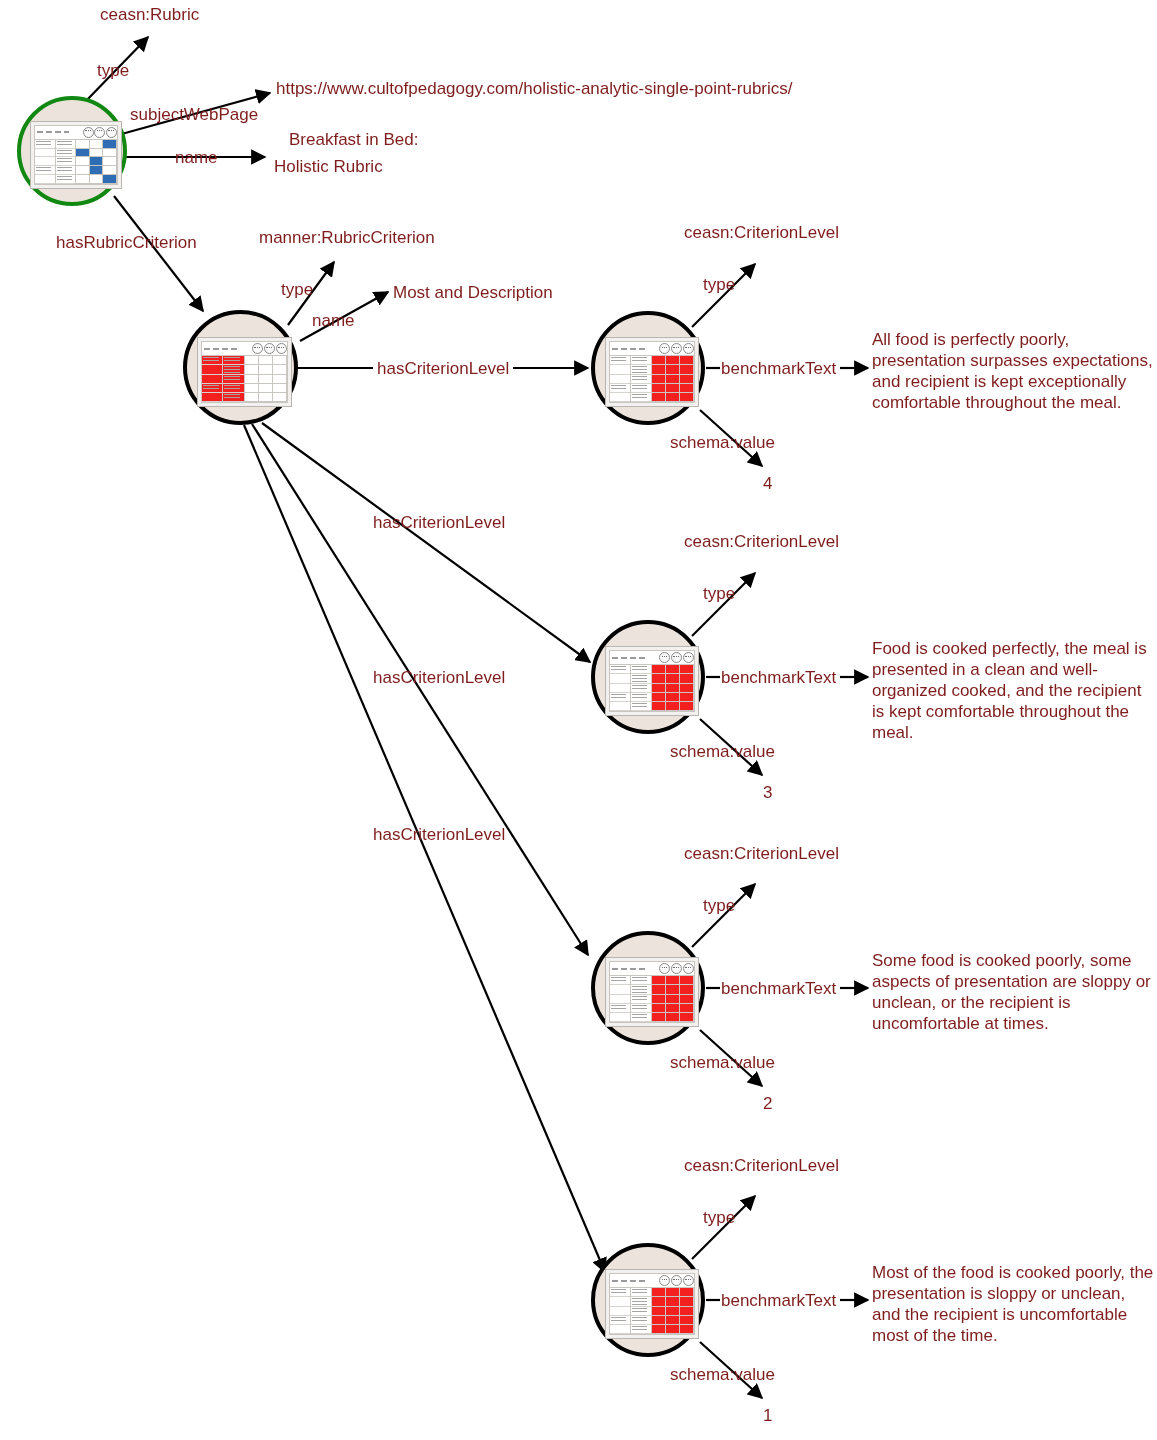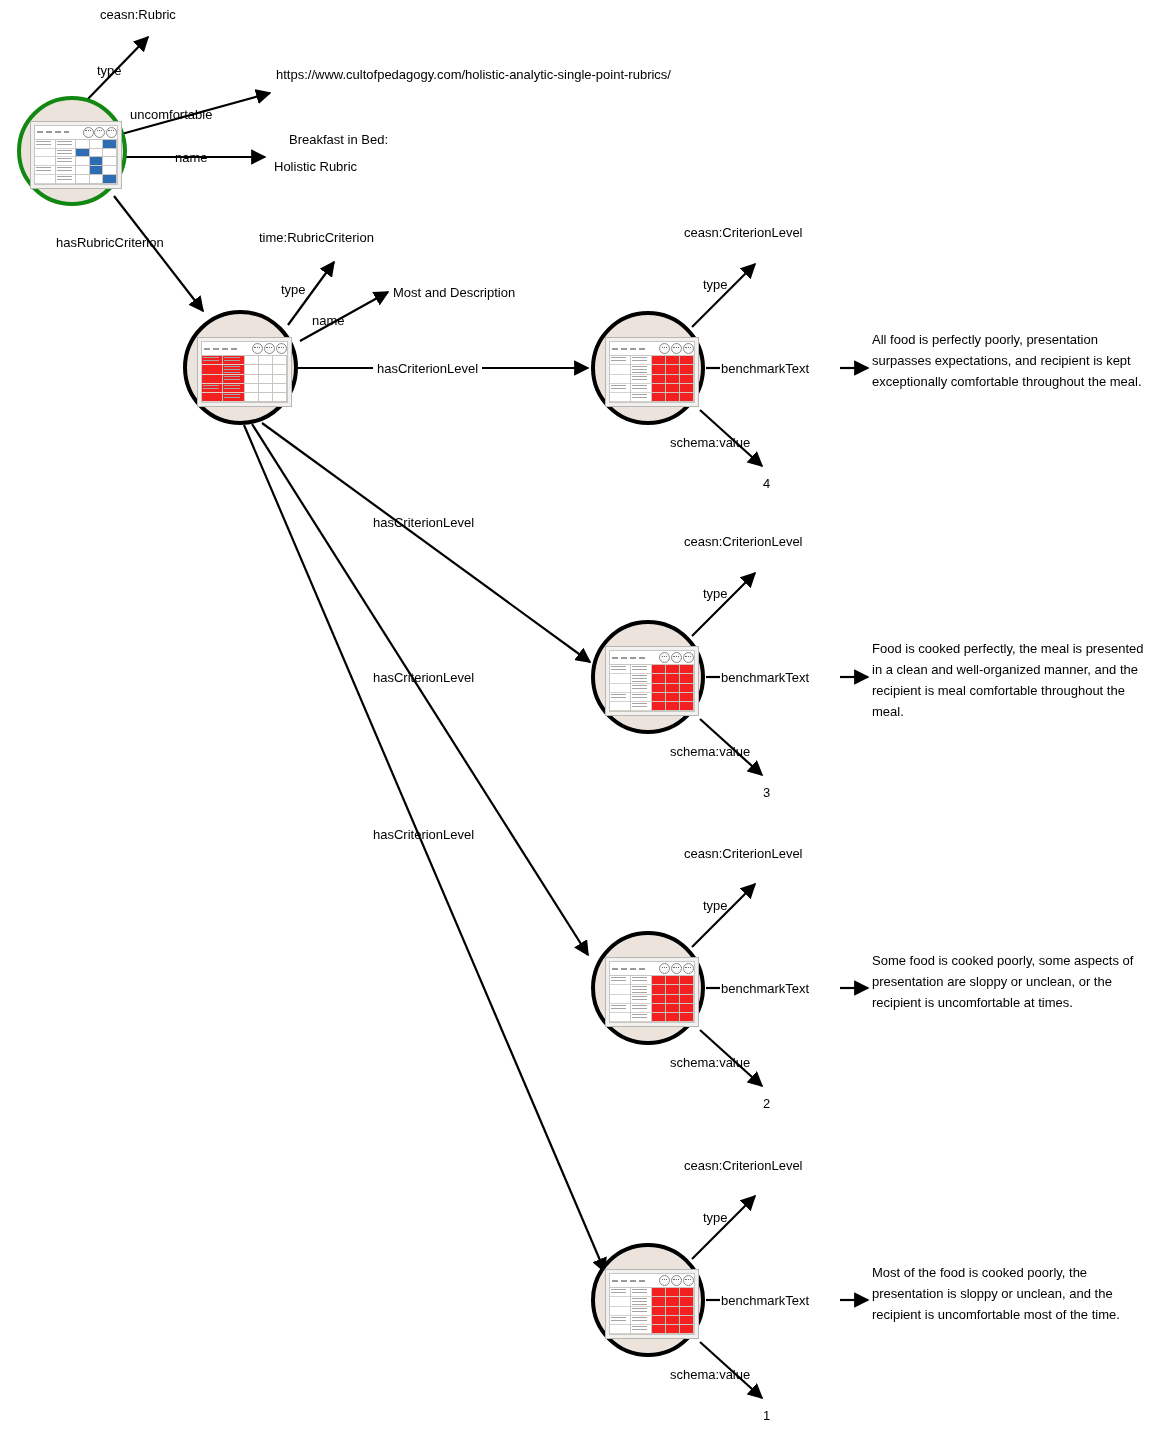--- a/index.html
+++ b/index.html
@@ -18,23 +18,23 @@
   #graph {
     position: absolute;
     left: 0;
     top: 0;
     width: 1157px;
     height: 1440px;
   }
   .lbl {
     position: absolute;
     font-family: "Liberation Sans", sans-serif;
-    font-size: 13px;
+    font-size: 17px;
     line-height: 21px;
-    color: #000000;
+    color: #7f1d1d;
     white-space: pre;
   }
   .lbl.wrap {
     white-space: normal;
   }
   .node {
     position: absolute;
     border-radius: 50%;
     background: #ece3dc;
     box-sizing: border-box;
@@ -628,48 +628,48 @@
               <div class="g-cell"></div>
             </div>
         </div>
       </div>
     </div>
   </div>
 </div>
 
 <div class="lbl" style="left:100px; top:4px;">ceasn:Rubric</div>
 <div class="lbl" style="left:97px; top:60px;">type</div>
-<div class="lbl" style="left:130px; top:104px;">uncomfortable</div>
-<div class="lbl" style="left:276px; top:64px;">https://www.cultofpedagogy.com/holistic-analytic-single-point-rubrics/</div>
+<div class="lbl" style="left:130px; top:104px;">subjectWebPage</div>
+<div class="lbl" style="left:276px; top:78px;">https://www.cultofpedagogy.com/holistic-analytic-single-point-rubrics/</div>
 <div class="lbl" style="left:175px; top:147px;">name</div>
 <div class="lbl" style="left:274px; top:129px;margin-left:15px;">Breakfast in Bed:</div>
 <div class="lbl" style="left:274px; top:156px;">Holistic Rubric</div>
 <div class="lbl" style="left:56px; top:232px;">hasRubricCriterion</div>
 
-<div class="lbl" style="left:259px; top:227px;">time:RubricCriterion</div>
+<div class="lbl" style="left:259px; top:227px;">manner:RubricCriterion</div>
 <div class="lbl" style="left:281px; top:279px;">type</div>
 <div class="lbl" style="left:312px; top:310px;">name</div>
 <div class="lbl" style="left:393px; top:282px;">Most and Description</div>
 
 <div class="lbl" style="left:373px; top:358px; background:#fff; padding:0 4px;">hasCriterionLevel</div>
 <div class="lbl" style="left:373px; top:512px;">hasCriterionLevel</div>
 <div class="lbl" style="left:373px; top:667px;">hasCriterionLevel</div>
 <div class="lbl" style="left:373px; top:824px;">hasCriterionLevel</div>
 
 <div class="lbl" style="left:684px; top:222px;">ceasn:CriterionLevel</div>
 <div class="lbl" style="left:703px; top:274px;">type</div>
 <div class="lbl" style="left:721px; top:358px;">benchmarkText</div>
 <div class="lbl wrap" style="left:872px; top:329px; width:282px;">All food is perfectly poorly, presentation surpasses expectations, and recipient is kept exceptionally comfortable throughout the meal.</div>
 <div class="lbl" style="left:670px; top:432px;">schema:value</div>
 <div class="lbl" style="left:763px; top:473px;">4</div>
 
 <div class="lbl" style="left:684px; top:531px;">ceasn:CriterionLevel</div>
 <div class="lbl" style="left:703px; top:583px;">type</div>
 <div class="lbl" style="left:721px; top:667px;">benchmarkText</div>
-<div class="lbl wrap" style="left:872px; top:638px; width:282px;">Food is cooked perfectly, the meal is presented in a clean and well-organized manner, and the recipient is meal comfortable throughout the meal.</div>
+<div class="lbl wrap" style="left:872px; top:638px; width:282px;">Food is cooked perfectly, the meal is presented in a clean and well-organized cooked, and the recipient is kept comfortable throughout the meal.</div>
 <div class="lbl" style="left:670px; top:741px;">schema:value</div>
 <div class="lbl" style="left:763px; top:782px;">3</div>
 
 <div class="lbl" style="left:684px; top:843px;">ceasn:CriterionLevel</div>
 <div class="lbl" style="left:703px; top:895px;">type</div>
 <div class="lbl" style="left:721px; top:978px;">benchmarkText</div>
 <div class="lbl wrap" style="left:872px; top:950px; width:282px;">Some food is cooked poorly, some aspects of presentation are sloppy or unclean, or the recipient is uncomfortable at times.</div>
 <div class="lbl" style="left:670px; top:1052px;">schema:value</div>
 <div class="lbl" style="left:763px; top:1093px;">2</div>
 

